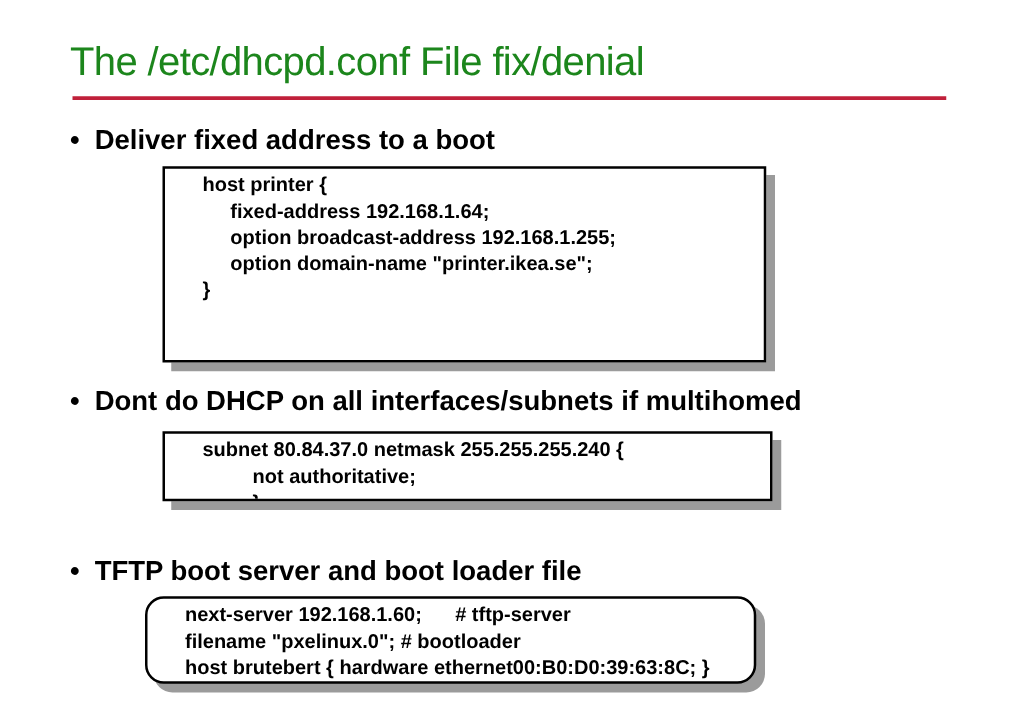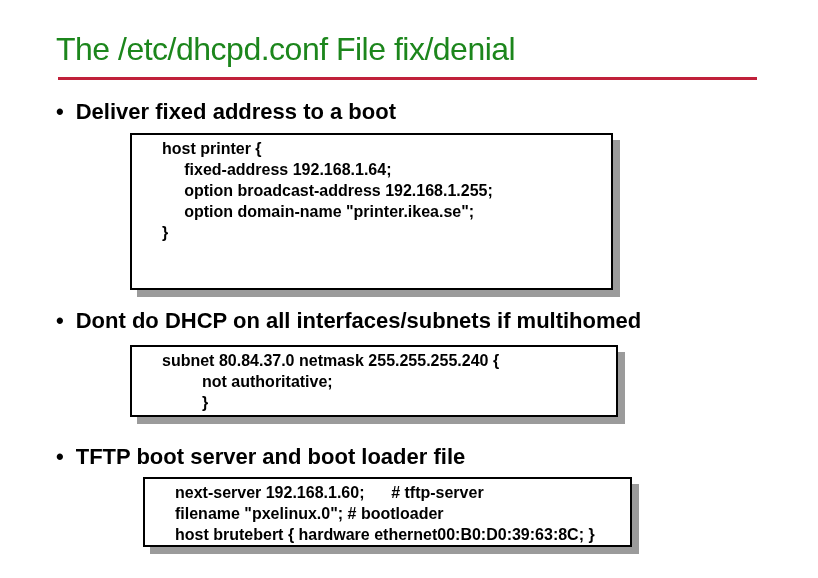--- a/index.html
+++ b/index.html
@@ -65,22 +65,22 @@
     box-shadow: 7px 7px 0 #9b9b9b;
     padding: 3px 4px 0 9px;
     font-weight: bold;
     font-size: 16px;
     line-height: 21px;
     color: #000000;
     overflow: hidden;
   }
   .code-line { white-space: pre; margin-left: 21px; }
   .s1-box { left: 130px; top: 133px; width: 483px; height: 157px; }
-  .s2-box { left: 130px; top: 345px; width: 488px; height: 72px; }
-  .s3-box { left: 143px; top: 477px; width: 489px; height: 70px; }
+  .s2-box { left: 130px; top: 345px; width: 488px; height: 56px; }
+  .s3-box { left: 116px; top: 477px; width: 489px; height: 70px; border-radius: 15px; }
 </style>
 </head>
 <body>
 
 <div class="slide">
 
   <div class="page-title">The /etc/dhcpd.conf File fix/denial</div>
 
   <div class="divider"></div>
 

